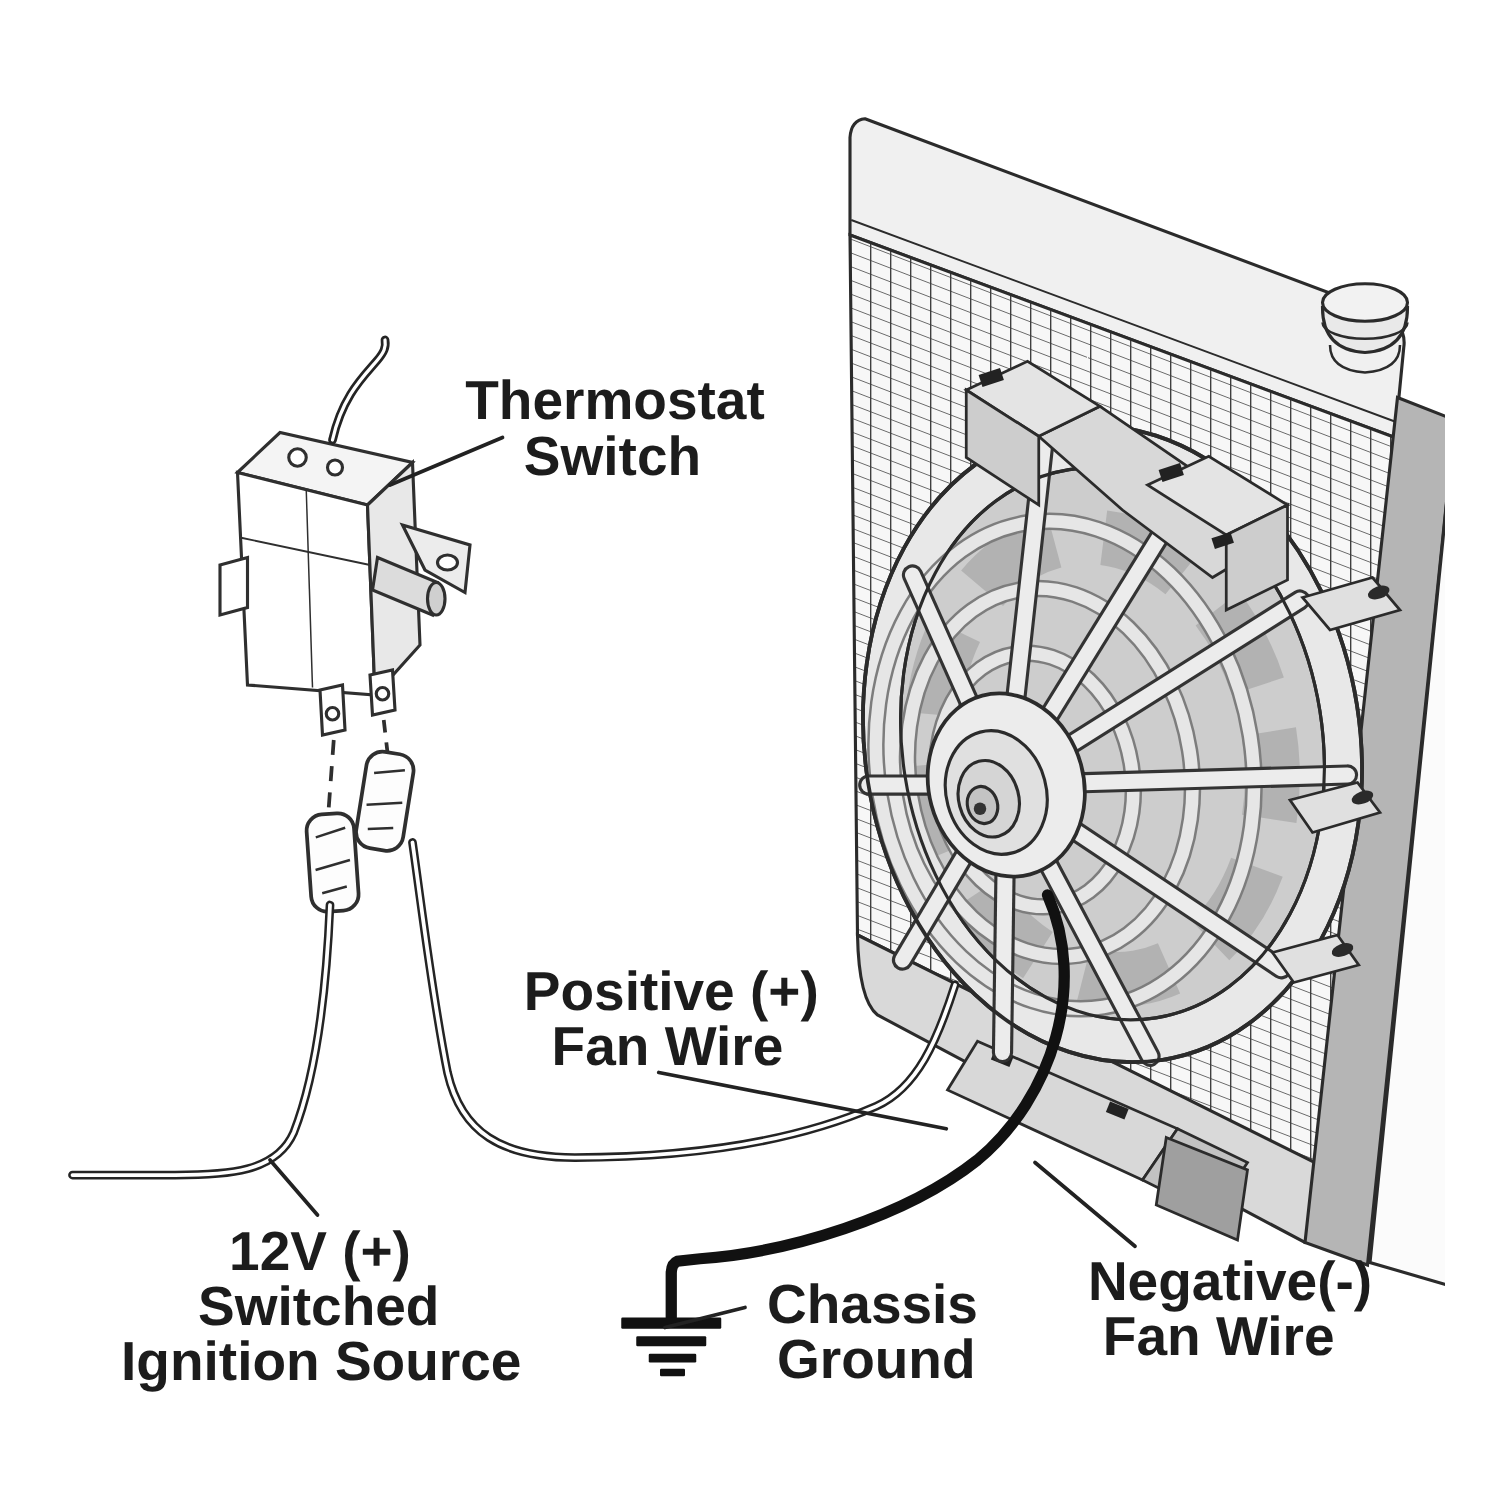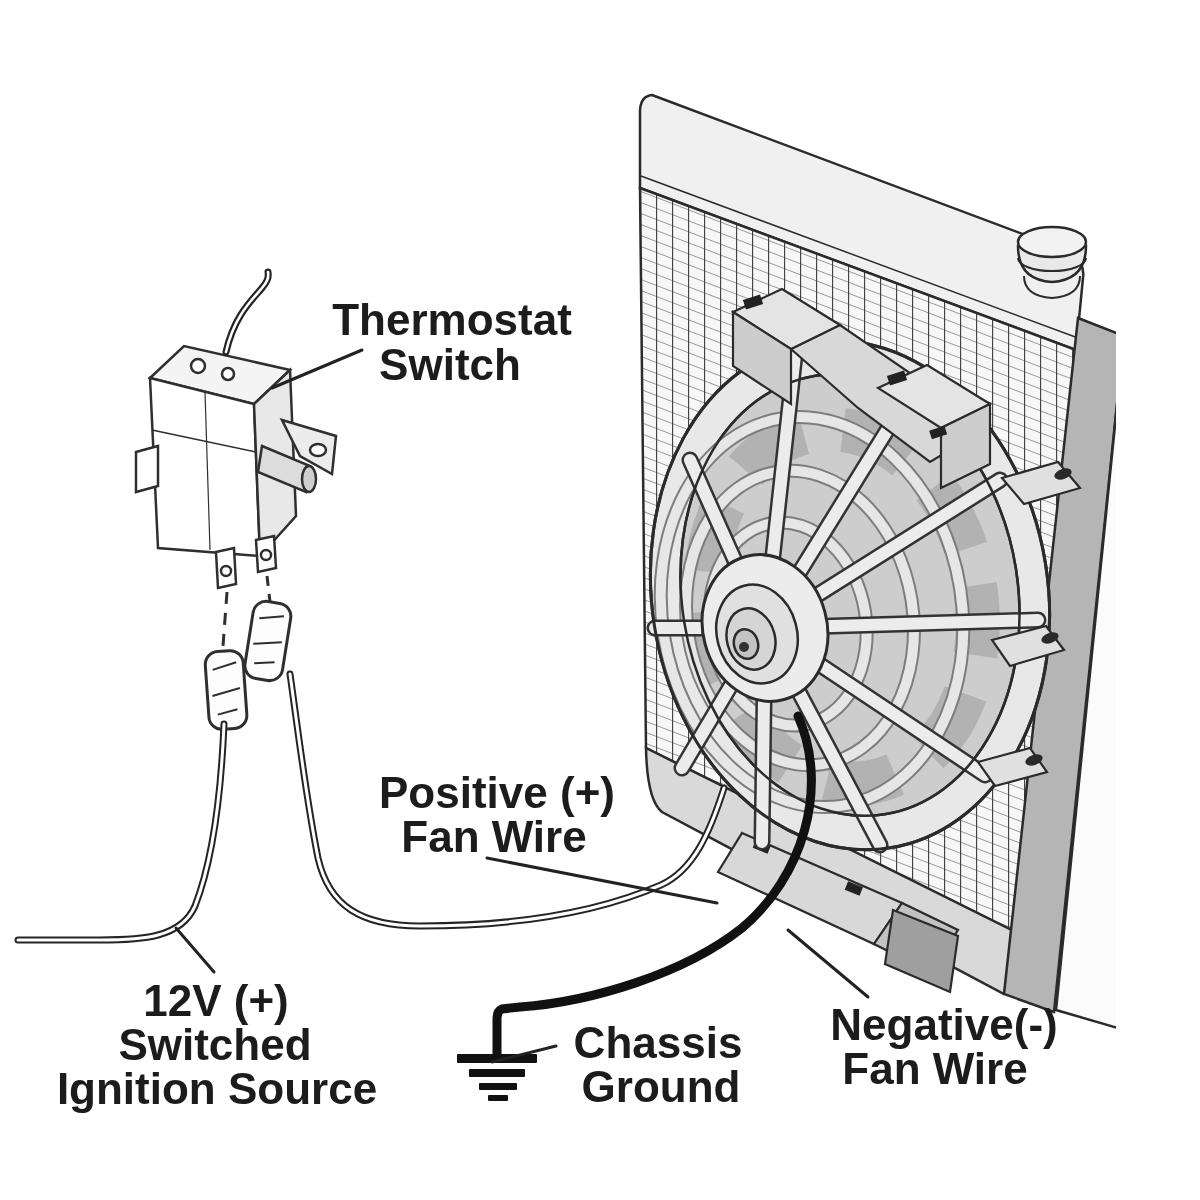--- a/index.html
+++ b/index.html
@@ -1,16 +1,16 @@
 <!DOCTYPE html>
 <html><head>
 <meta charset="utf-8">
 <style>
   html,body{margin:0;padding:0;background:#fff;}
-  #stage{position:relative;width:1116px;height:1200px;background:#fff;overflow:hidden;}
+  #stage{position:relative;width:1116px;height:1200px;background:#fff;overflow:hidden;margin-left:40px;}
   svg{display:block;}
   text.lbl{font-family:"Liberation Sans",sans-serif;font-weight:bold;font-size:44px;fill:#1c1c1c;}
 </style>
 </head>
 <body>
 
 <div id="stage">
 <svg width="1200" height="1200" viewBox="0 0 1200 1200">
   <defs>
     <pattern id="mesh" width="16" height="11" patternUnits="userSpaceOnUse" patternTransform="skewY(21)">

